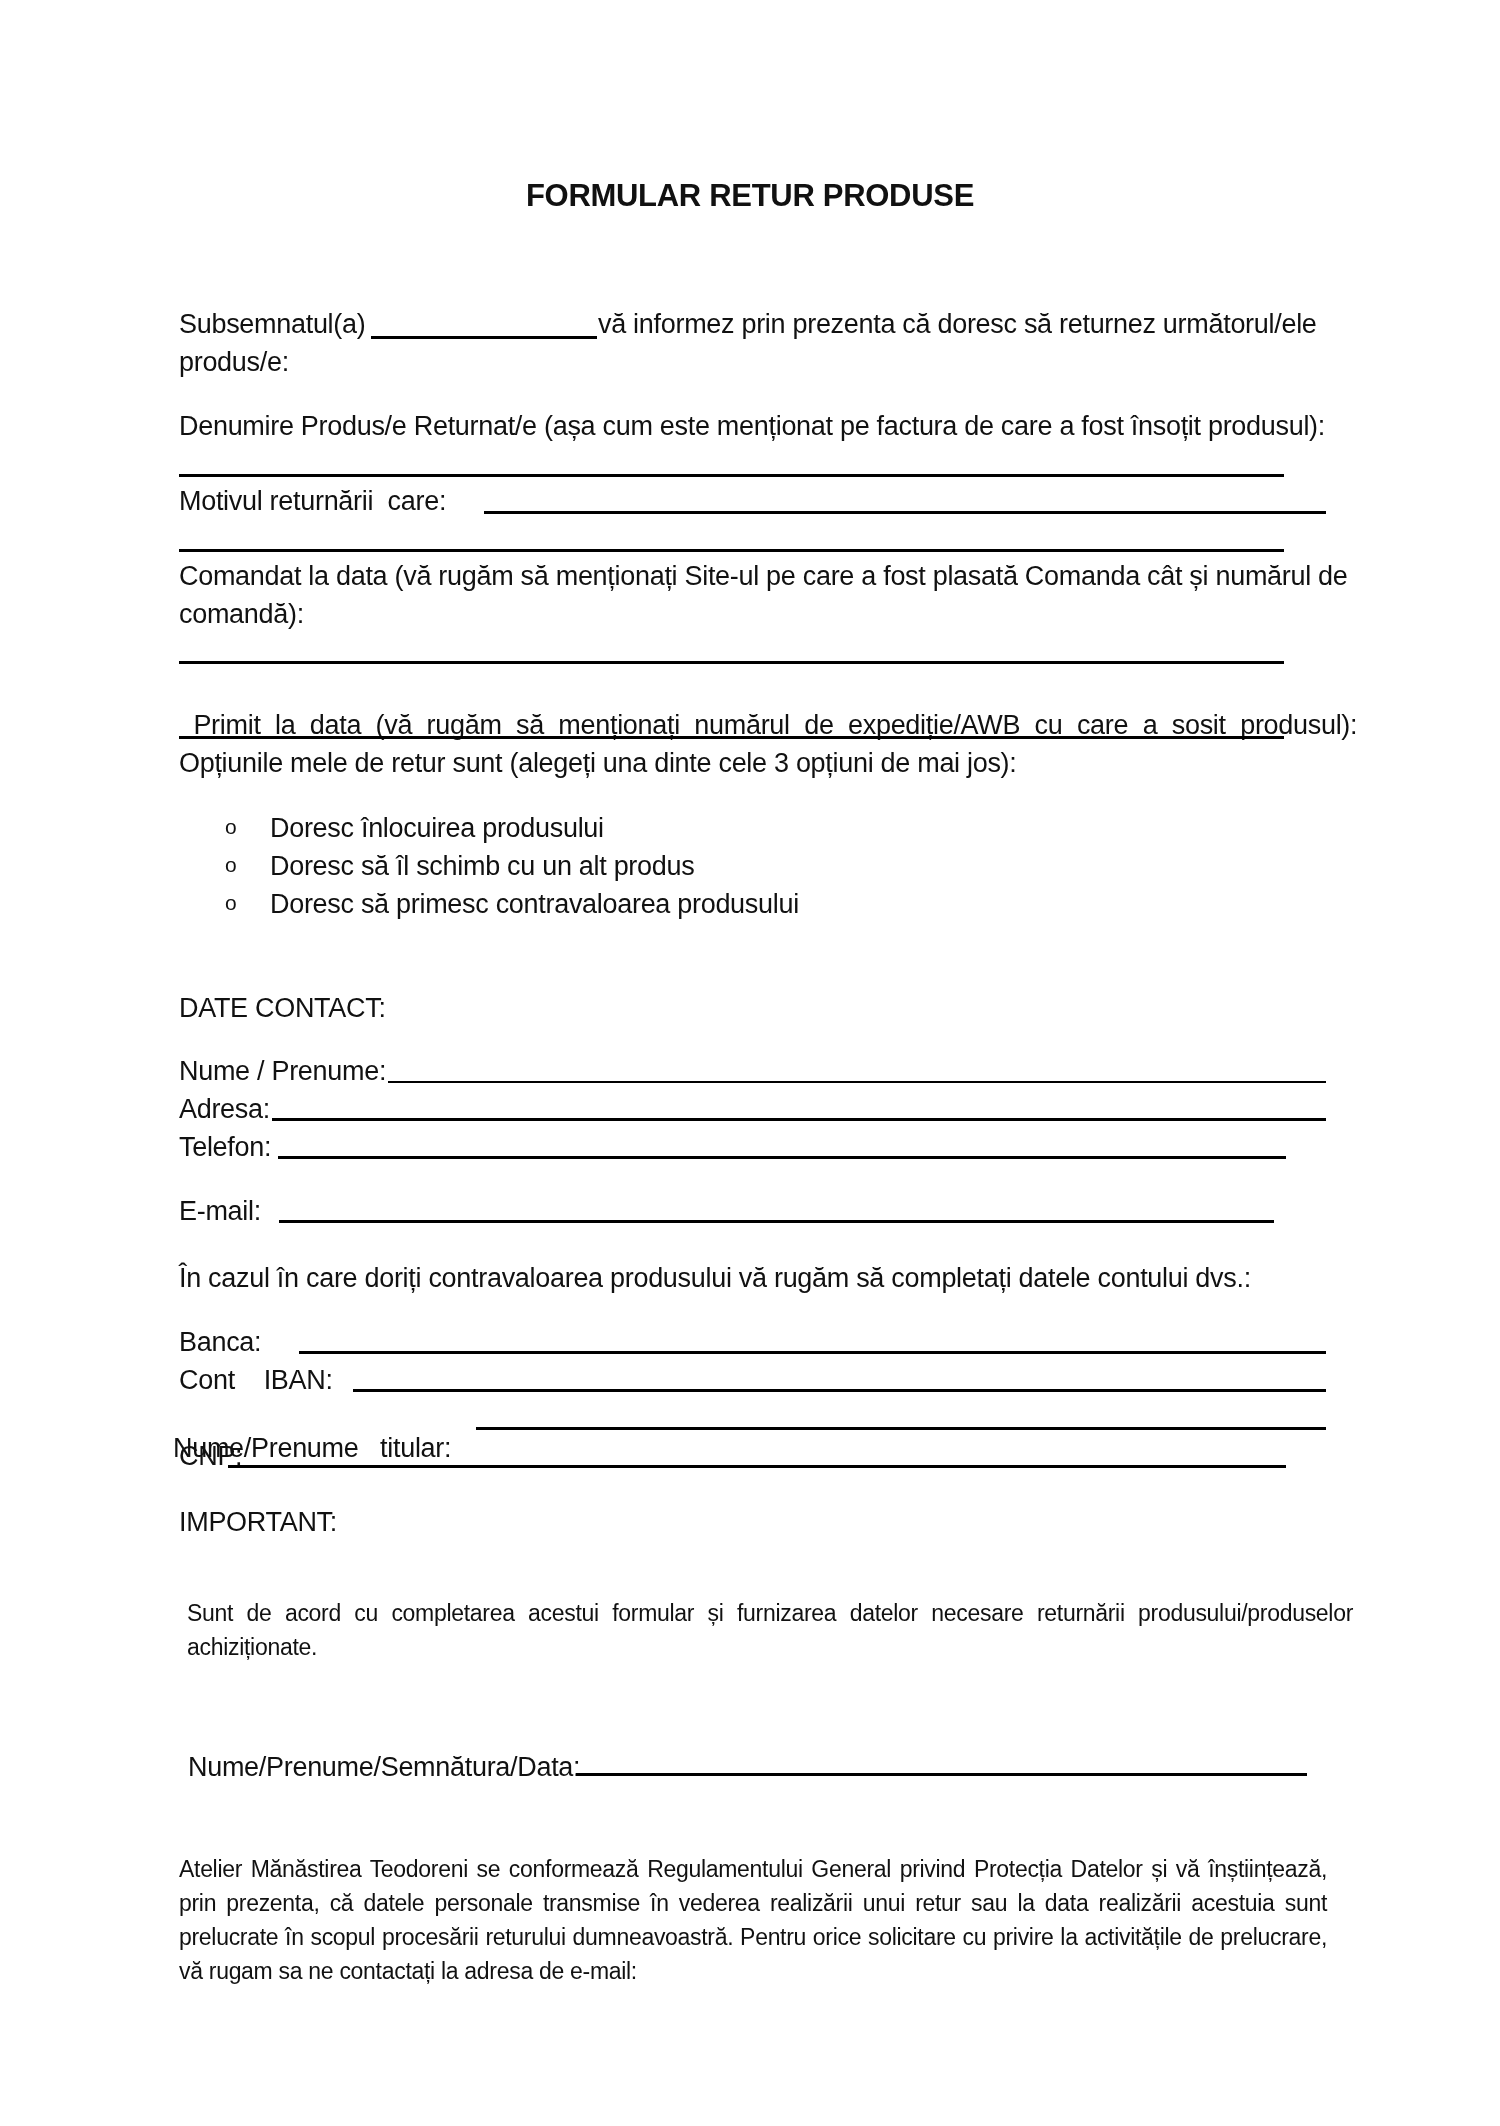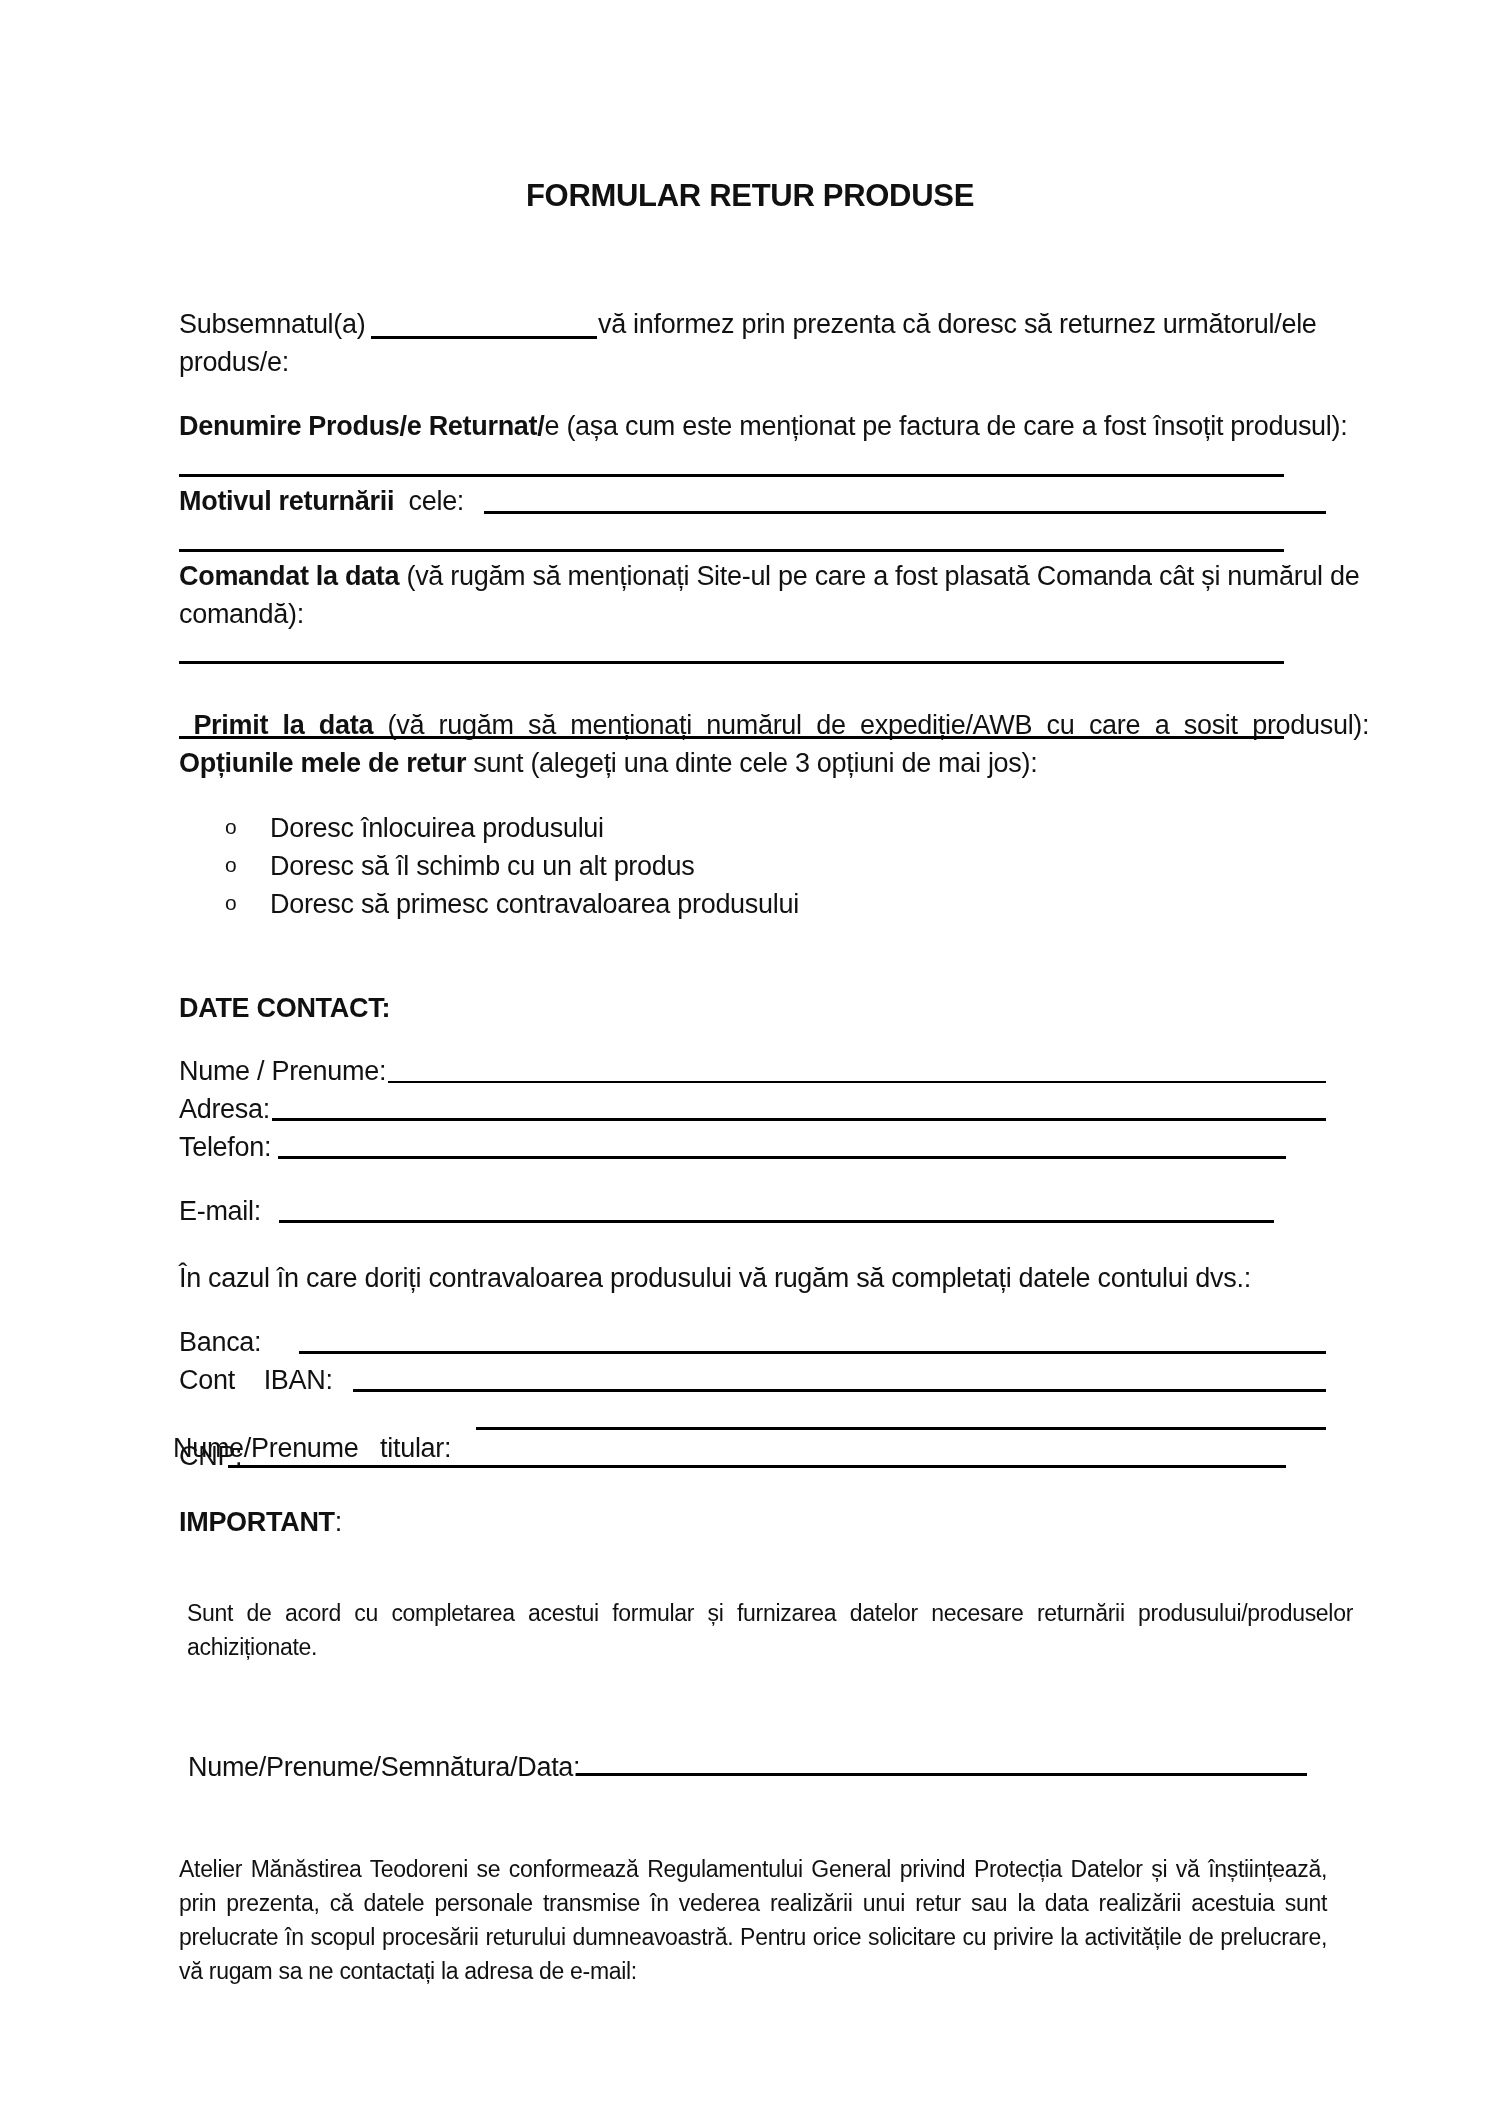--- a/index.html
+++ b/index.html
@@ -1,19 +1,19 @@
 <!DOCTYPE html>
 <html><head>
 <meta charset="utf-8">
 <style>
   html, body { margin: 0; padding: 0; background: #ffffff; }
   body { width: 1500px; height: 2126px; position: relative; overflow: hidden;
          font-family: "Liberation Sans", "DejaVu Sans", sans-serif; color: #111111; }
   .t { position: absolute; font-size: 27px; line-height: 37px; white-space: nowrap; letter-spacing: -0.3px; }
-  .b { font-weight: bold; }
+  .b { font-weight: normal; }
   .line { position: absolute; height: 3px; background: #000; }
   .line.thin { height: 1.5px; }
   .para { position: absolute; font-size: 23px; line-height: 34px; text-align: justify; letter-spacing: -0.3px; }
   .title { position: absolute; left: 0; width: 1500px; top: 178px; text-align: center;
            font-size: 31px; font-weight: bold; letter-spacing: -0.3px; }
   .bullet { position: absolute; font-size: 21px; }
 </style>
 </head>
 <body>
 
@@ -23,21 +23,21 @@
 <div class="line" style="left:371px; top:336px; width:226px;"></div>
 <div class="t" style="left:598px; top:306px; width:717px; text-align:justify; text-align-last:justify;">vă informez prin prezenta că doresc să returnez următorul/ele</div>
 <div class="t" style="left:179px; top:344px;">produs/e:</div>
 
 <div class="t" style="left:179px; top:408px;">
   <span class="b">Denumire Produs/e Returnat/</span><span>e (așa cum este menționat pe factura de care a fost însoțit produsul):</span>
 </div>
 <div class="line" style="left:179px; top:474px; width:1105px;"></div>
 
 <div class="t" style="left:179px; top:483px;">
-  <span class="b">Motivul   returnării</span><span style="white-space:pre">  cele:</span>
+  <span class="b">Motivul   returnării</span><span style="white-space:pre">  care:</span>
 </div>
 <div class="line" style="left:484px; top:511px; width:842px;"></div>
 <div class="line" style="left:179px; top:549px; width:1105px;"></div>
 
 <div class="t" style="left:179px; top:558px;">
   <span class="b">Comandat la data</span><span> (vă rugăm să menționați Site-ul pe care a fost plasată Comanda cât și numărul de</span>
 </div>
 <div class="t" style="left:179px; top:596px;">comandă):</div>
 <div class="line" style="left:179px; top:661px; width:1105px;"></div>
 

